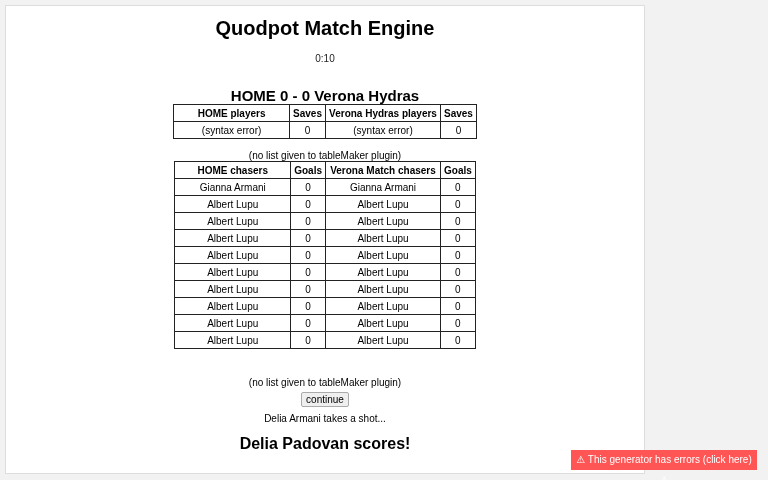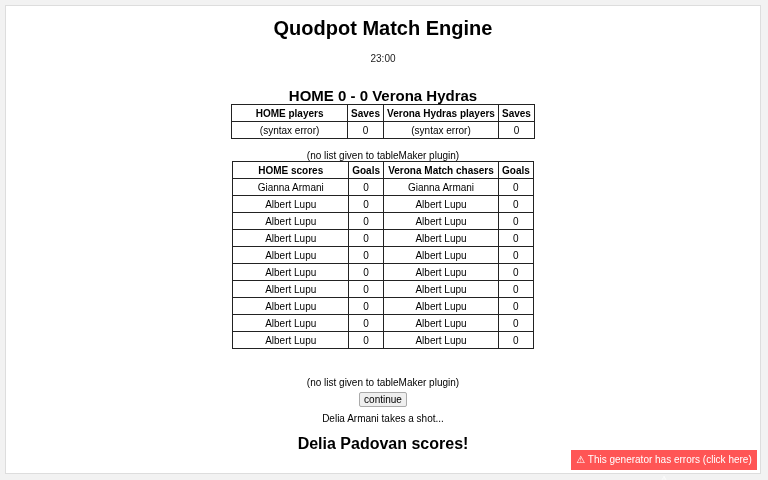--- a/index.html
+++ b/index.html
@@ -1,21 +1,21 @@
 <!DOCTYPE html>
 <html><head>
 <meta charset="utf-8">
 <style>
   html, body { margin:0; padding:0; }
   body {
     width:768px; height:480px; background:#f2f2f2; overflow:hidden;
     font-family:"Liberation Sans", sans-serif; color:#000; position:relative;
   }
   .panel {
-    position:absolute; left:5px; top:5px; width:756px; height:469px;
+    position:absolute; left:5px; top:5px; width:640px; height:469px;
     background:#fff; border:1px solid #ddd; box-sizing:border-box;
     text-align:center;
   }
   h1 { font-size:20px; font-weight:bold; margin:0; position:absolute; top:11px; left:0; right:0; }
   .clock { position:absolute; top:47px; left:0; right:0; font-size:10px; color:#222; }
   h2 { font-size:15px; font-weight:bold; margin:12px; position:absolute; top:69px; left:0; right:0; }
   table { border-collapse:collapse; margin:0 auto; font-size:10px; }
   td, th { border:1px solid #222; padding:0 3px; height:16px; }
   th { font-weight:bold; }
   .t1 { position:absolute; top:98px; left:0; right:0; }
@@ -41,21 +41,21 @@
     position:absolute; left:571px; top:450px; width:186px; height:20px;
     background:#f55; color:#fff; font-size:10px; line-height:20px; text-align:center;
     cursor:pointer;
   }
 </style>
 </head>
 <body>
 
 <div class="panel">
   <h1>Quodpot Match Engine</h1>
-  <div class="clock">23:00</div>
+  <div class="clock">0:10</div>
   <h2>HOME 0 - 0 Verona Hydras</h2>
 
   <div class="t1">
     <table>
       <thead>
         <tr>
           <th>HOME players</th>
           <th>Saves</th>
           <th>Verona Hydras players</th>
           <th>Saves</th>
@@ -71,21 +71,21 @@
       </tbody>
     </table>
   </div>
 
   <div class="note1">(no list given to tableMaker plugin)</div>
 
   <div class="t2">
     <table>
       <thead>
         <tr>
-          <th>HOME scores</th>
+          <th>HOME chasers</th>
           <th>Goals</th>
           <th>Verona Match chasers</th>
           <th>Goals</th>
         </tr>
       </thead>
       <tbody id="chasers-body">
           <tr>
             <td>Gianna Armani</td>
             <td>0</td>
             <td>Gianna Armani</td>

